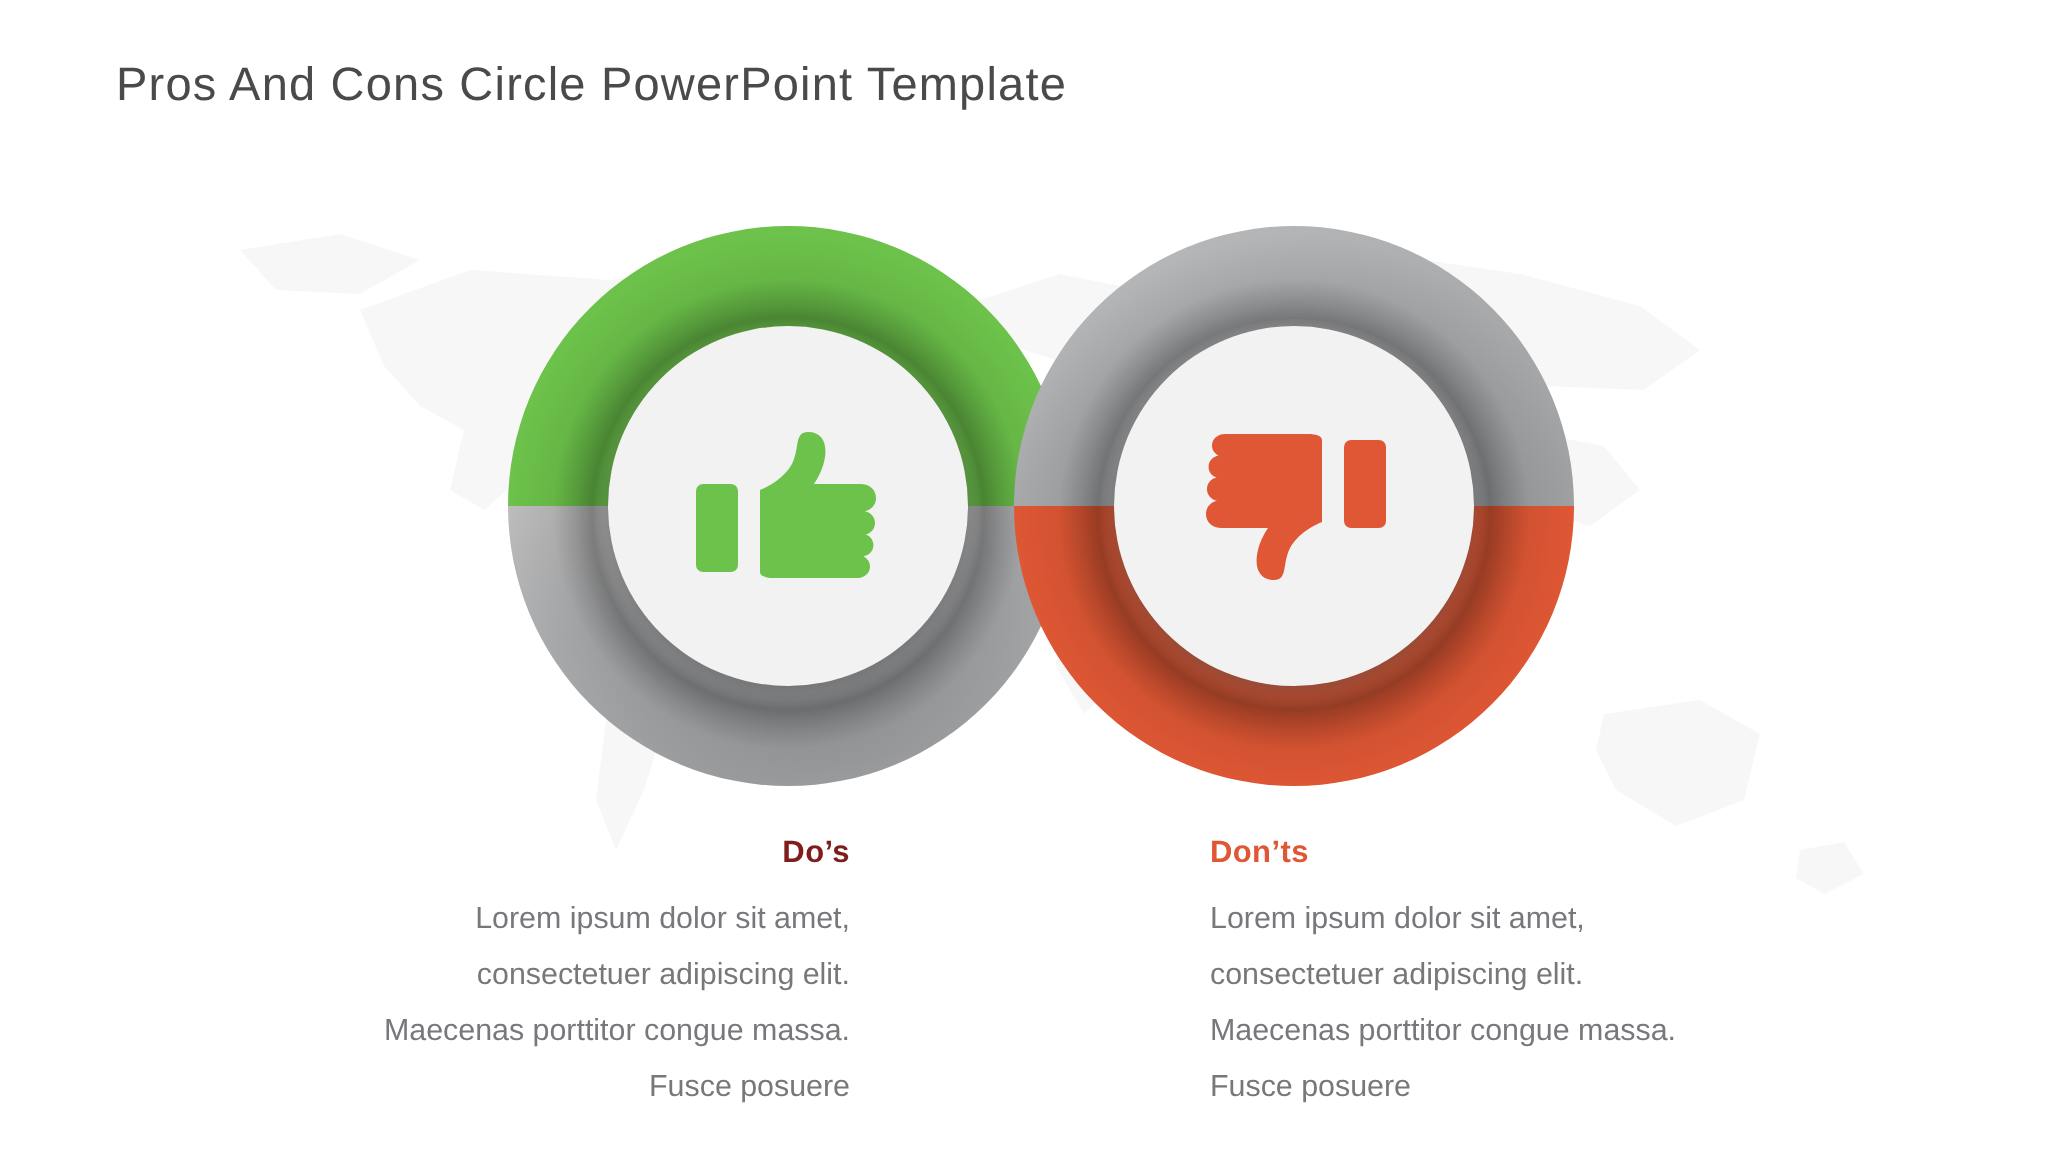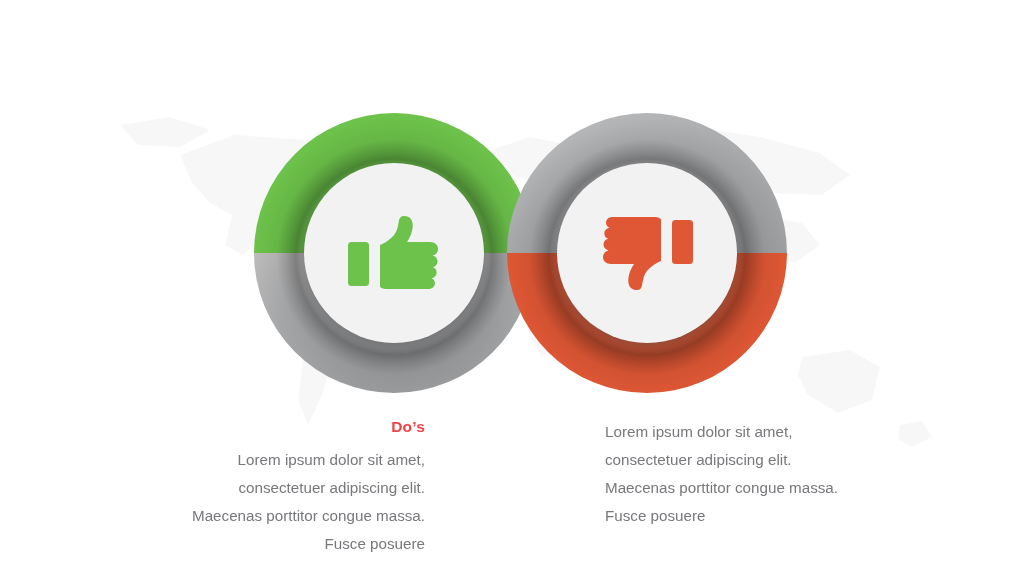--- a/index.html
+++ b/index.html
@@ -113,21 +113,21 @@
   }
   #col-left  { left: 125px; top: 418px; text-align: right; }
   #col-right { left: 605px; top: 418px; text-align: left; }
 
   .col-heading {
     font-size: 15.5px;
     font-weight: bold;
     margin: 0 0 10px 0;
     letter-spacing: 0.2px;
   }
-  #heading-dos   { color: #ef4444; }
+  #heading-dos   { color: #7f1d1d; }
   #heading-donts { color: #df5734; }
 
   .col-body {
     font-size: 15.2px;
     line-height: 28px;
     color: #77787b;
     margin: 0;
     white-space: pre-line;
   }
 </style>
@@ -153,20 +153,21 @@
 
       <path d="M545 40 L620 30 L700 42 L760 58 L790 80 L762 100 L710 98 L672 112
                L630 106 L590 92 L558 72 Z"></path>
       <path d="M700 120 L742 128 L760 150 L735 168 L702 158 L690 138 Z"></path>
 
       <path d="M742 262 L790 255 L820 272 L812 305 L778 318 L748 300 L738 280 Z"></path>
       <path d="M840 330 L862 326 L872 342 L852 352 L838 344 Z"></path>
     </g>
   </svg>
 
+  <div id="page-title">Pros And Cons Circle PowerPoint Template</div>
 
   <div id="donut-stage">
 
     <div id="reflection-left"></div>
     <div id="reflection-right"></div>
 
     <div id="donut-left" class="donut-group">
       <svg class="ring-svg" viewBox="0 0 284 284" xmlns="http://www.w3.org/2000/svg">
         <defs>
           <linearGradient id="grayGradL" x1="0" y1="0" x2="0.35" y2="1">
@@ -251,19 +252,20 @@
 
   <div id="col-left" class="text-col">
     <div id="heading-dos" class="col-heading">Do’s</div>
     <div class="col-body">Lorem ipsum dolor sit amet,
 consectetuer adipiscing elit.
 Maecenas porttitor congue massa.
 Fusce posuere</div>
   </div>
 
   <div id="col-right" class="text-col">
+    <div id="heading-donts" class="col-heading">Don’ts</div>
     <div class="col-body">Lorem ipsum dolor sit amet,
 consectetuer adipiscing elit.
 Maecenas porttitor congue massa.
 Fusce posuere</div>
   </div>
 
 </div>
 
 </body></html>

